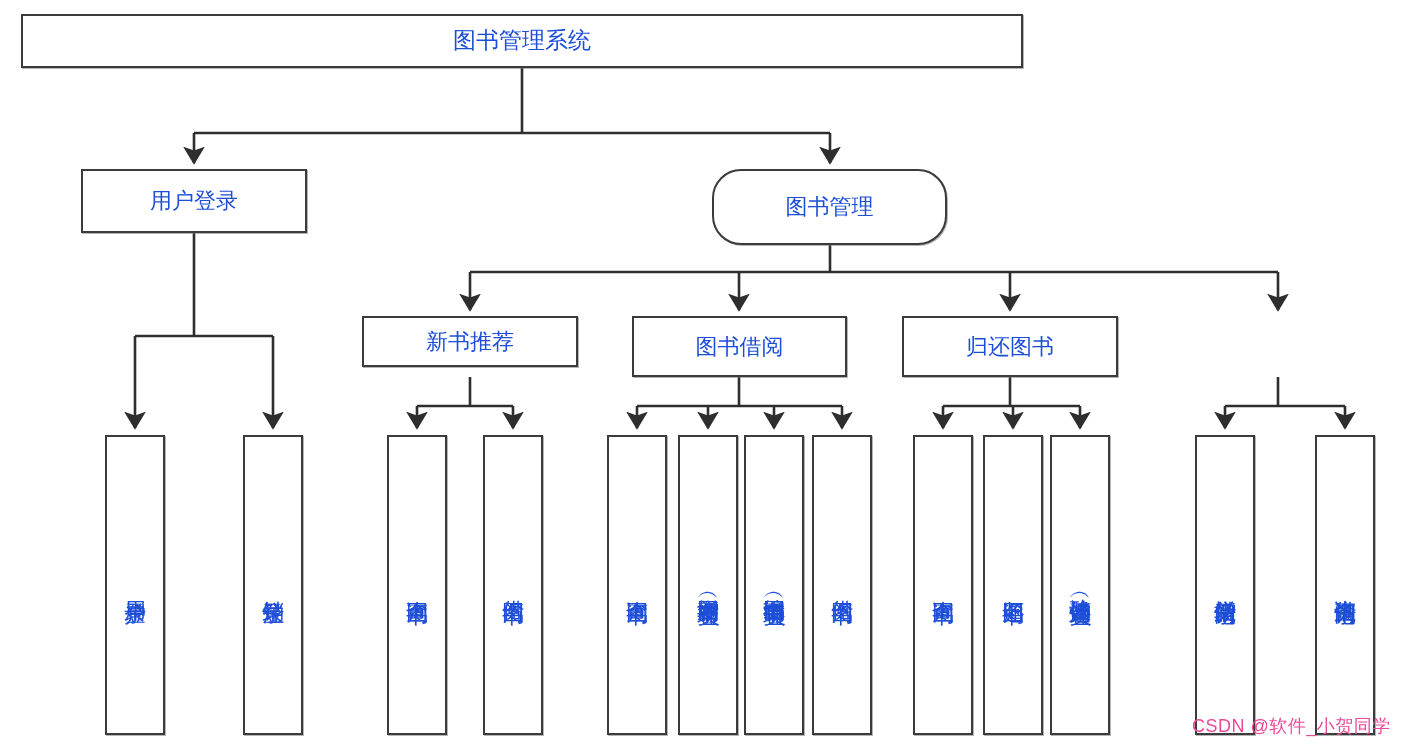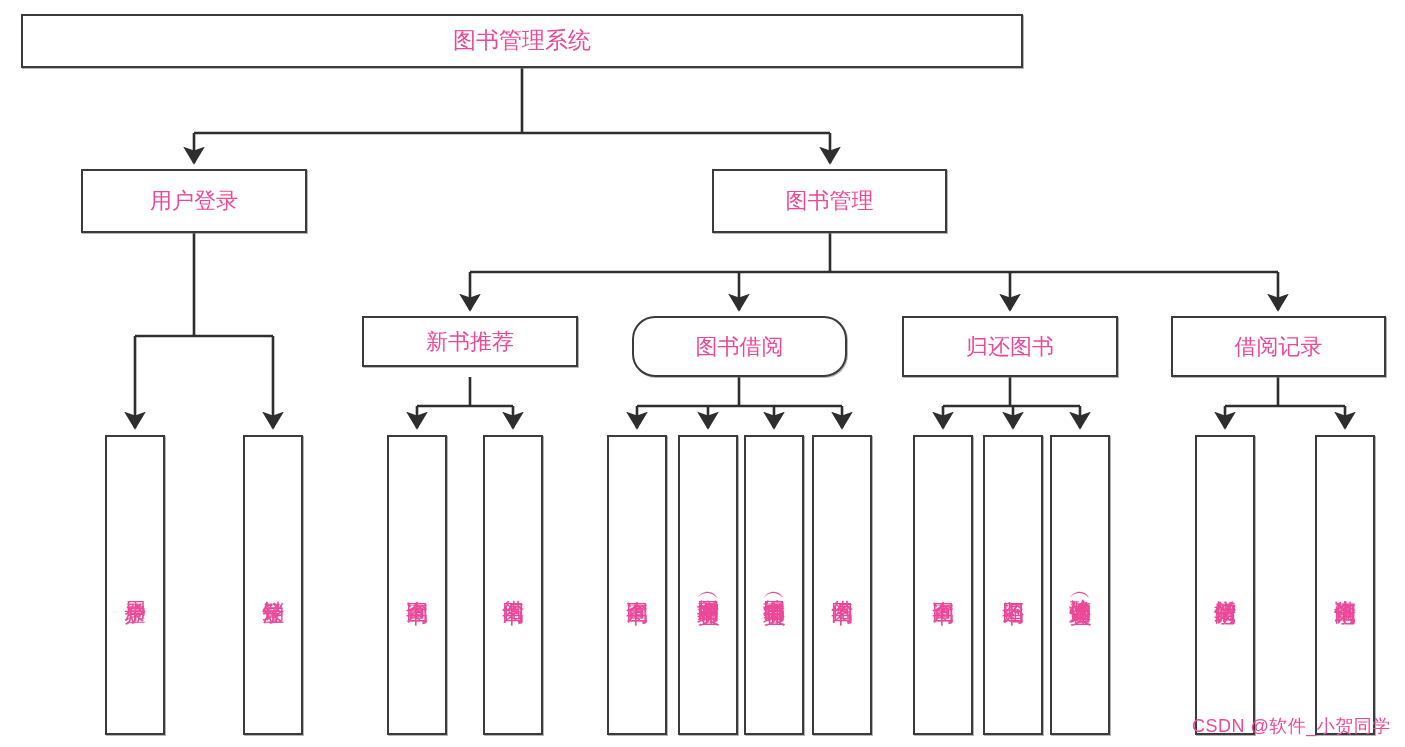--- a/index.html
+++ b/index.html
@@ -29,21 +29,21 @@
     position: absolute;
     box-sizing: border-box;
     background: #ffffff;
     border: 2px solid #3b3b3b;
     box-shadow: 1px 1px 0 0 rgba(120,120,120,0.55);
     display: flex;
     align-items: center;
     justify-content: center;
   }
   .node-label {
-    color: #ec4899;
+    color: #1d4ed8;
     line-height: 1.18;
     text-align: center;
     white-space: nowrap;
   }
   .h-label {
     font-size: 22px;
   }
   .h-label-root {
     font-size: 23px;
   }
@@ -118,35 +118,32 @@
     </g>
   </svg>
 
   <div class="node-box" style="left:21px; top:14px; width:1002px; height:54px;">
     <span class="node-label h-label-root">图书管理系统</span>
   </div>
 
   <div class="node-box" style="left:81px; top:169px; width:226px; height:64px;">
     <span class="node-label h-label">用户登录</span>
   </div>
-  <div class="node-box" style="left:712px; top:169px; width:235px; height:64px;">
+  <div class="node-box" style="left:712px; top:169px; width:235px; height:76px;border-radius:29px;">
     <span class="node-label h-label">图书管理</span>
   </div>
 
   <div class="node-box" style="left:362px; top:316px; width:216px; height:51px;">
     <span class="node-label h-label">新书推荐</span>
   </div>
-  <div class="node-box" style="left:632px; top:316px; width:215px; height:61px;border-radius:23px;">
+  <div class="node-box" style="left:632px; top:316px; width:215px; height:61px;">
     <span class="node-label h-label">图书借阅</span>
   </div>
   <div class="node-box" style="left:902px; top:316px; width:216px; height:61px;">
     <span class="node-label h-label">归还图书</span>
-  </div>
-  <div class="node-box" style="left:1171px; top:316px; width:215px; height:61px;">
-    <span class="node-label h-label">借阅记录</span>
   </div>
 
   <div class="node-box" style="left:105px; top:435px; width:60px; height:300px;">
     <span class="node-label v-label">用户登录</span>
   </div>
   <div class="node-box" style="left:243px; top:435px; width:60px; height:300px;">
     <span class="node-label v-label">注销登录</span>
   </div>
 
   <div class="node-box" style="left:387px; top:435px; width:60px; height:300px;">

